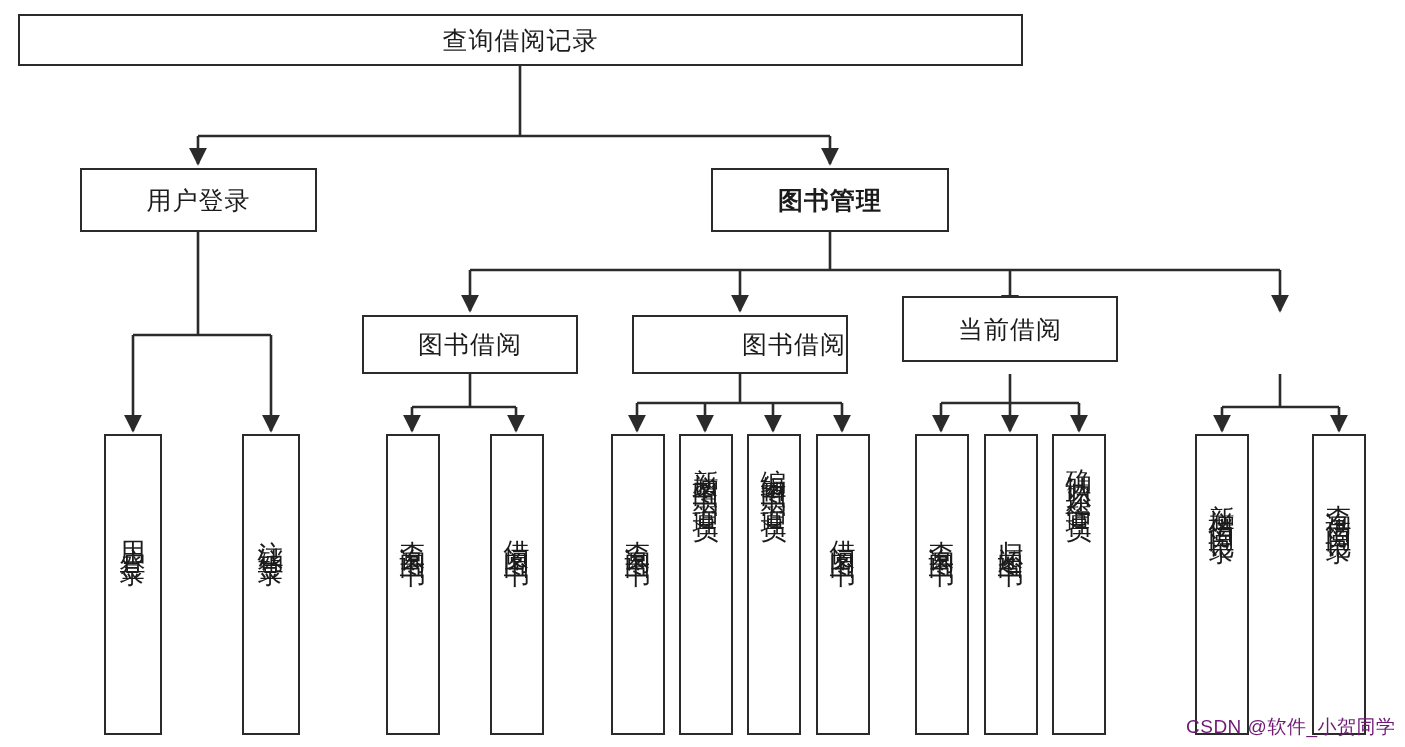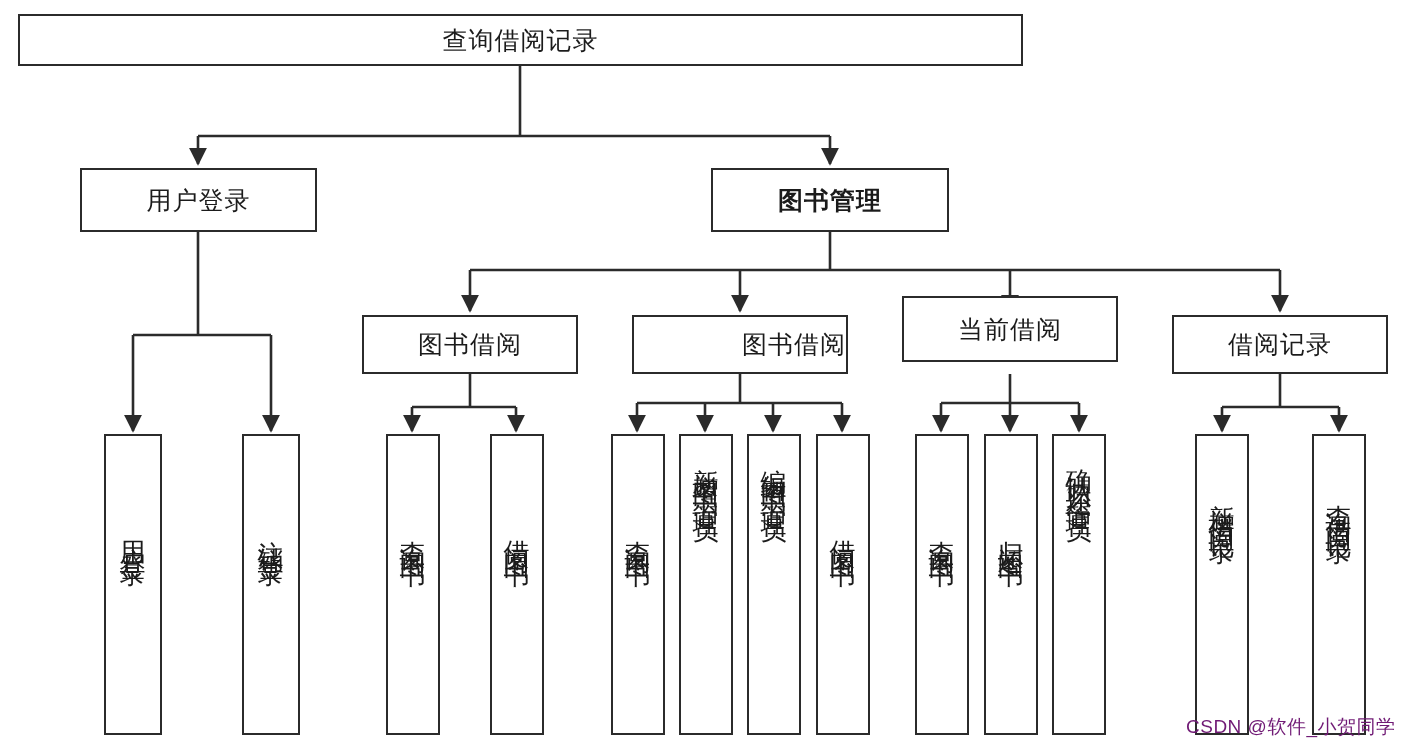--- a/index.html
+++ b/index.html
@@ -138,23 +138,20 @@
 
   <div class="node h" style="left:362px; top:315px; width:216px; height:59px;">
     <span class="lbl">图书借阅</span>
   </div>
   <div class="node h" style="left:632px; top:315px; width:216px; height:59px;justify-content:flex-end;">
     <span class="lbl">图书借阅</span>
   </div>
   <div class="node h" style="left:902px; top:296px; width:216px; height:66px;">
     <span class="lbl">当前借阅</span>
   </div>
-  <div class="node h" style="left:1172px; top:315px; width:216px; height:59px;">
-    <span class="lbl">借阅记录</span>
-  </div>
 
   <div class="node v" style="left:104px; top:434px; width:58px; height:301px; padding-top:84px;">
     <span class="lbl">用户登录</span>
   </div>
   <div class="node v" style="left:242px; top:434px; width:58px; height:301px; padding-top:84px;">
     <span class="lbl">注销登录</span>
   </div>
 
   <div class="node v" style="left:386px; top:434px; width:54px; height:301px; padding-top:84px;">
     <span class="lbl">查询图书</span>

